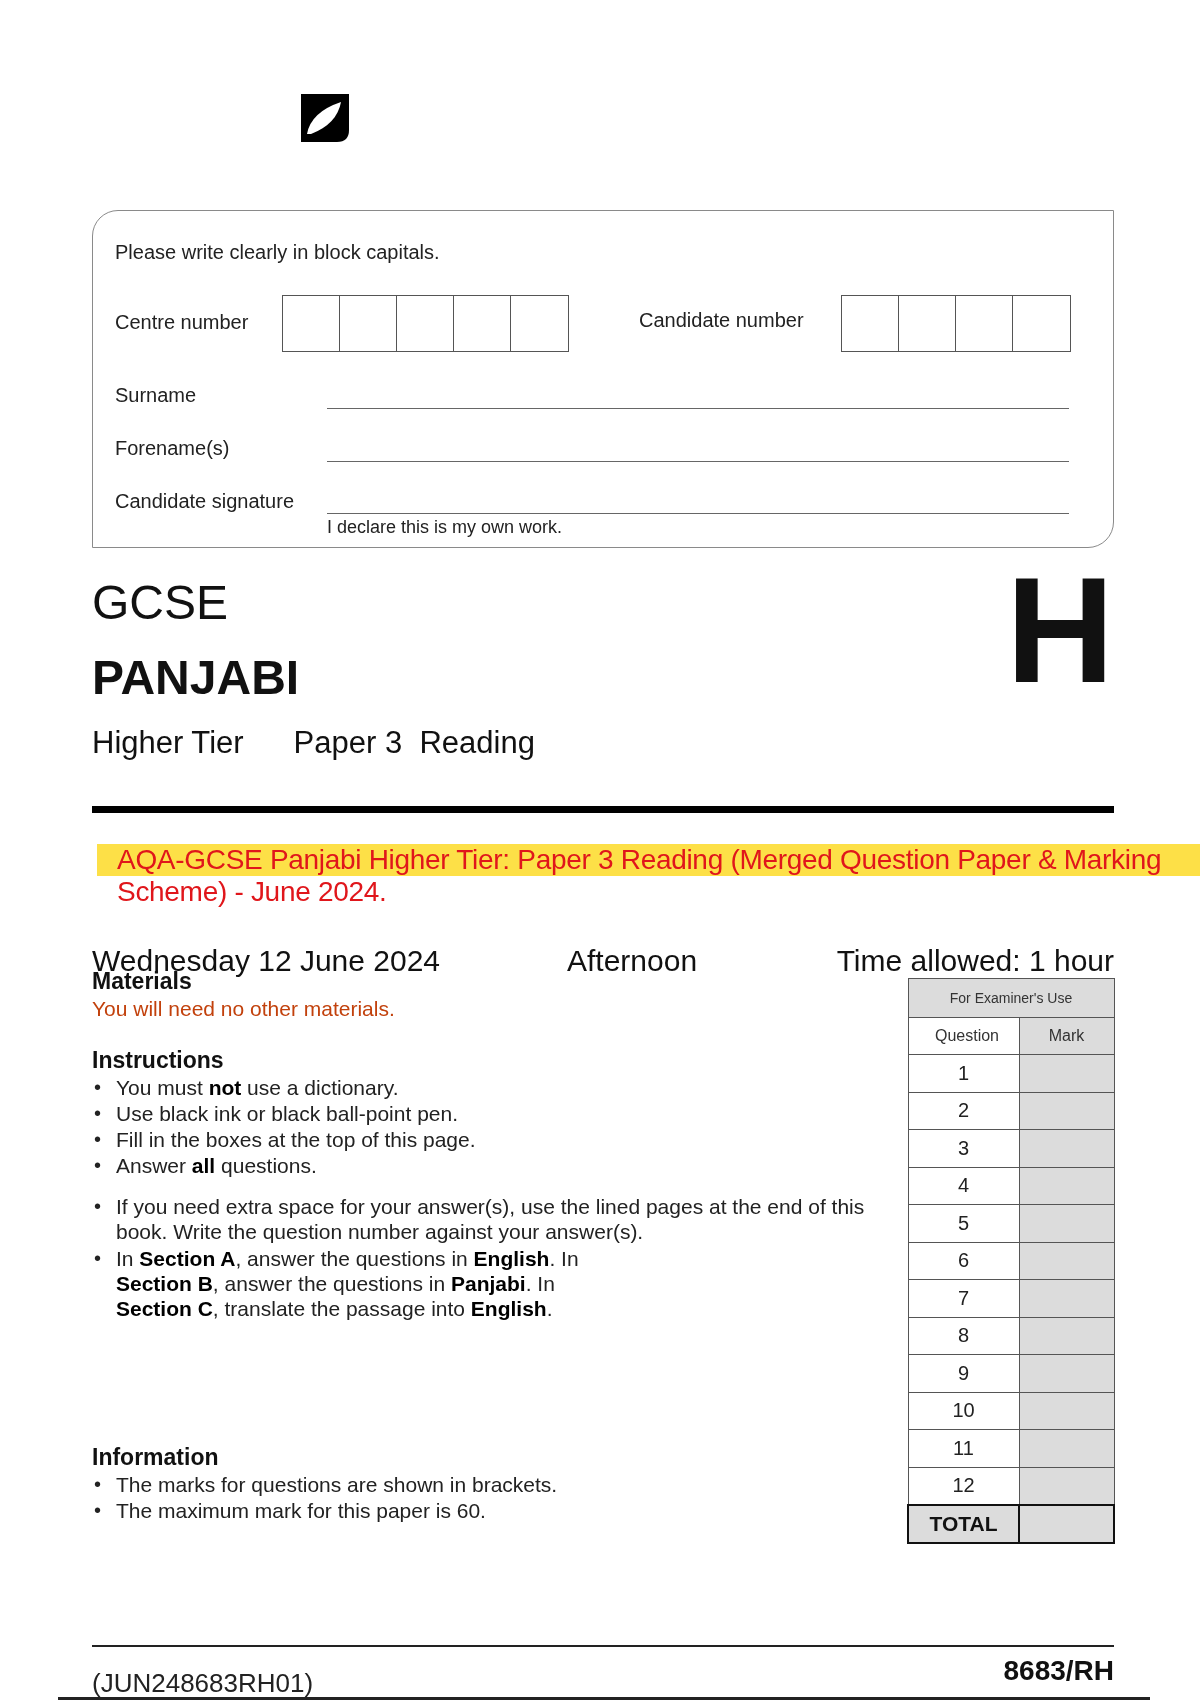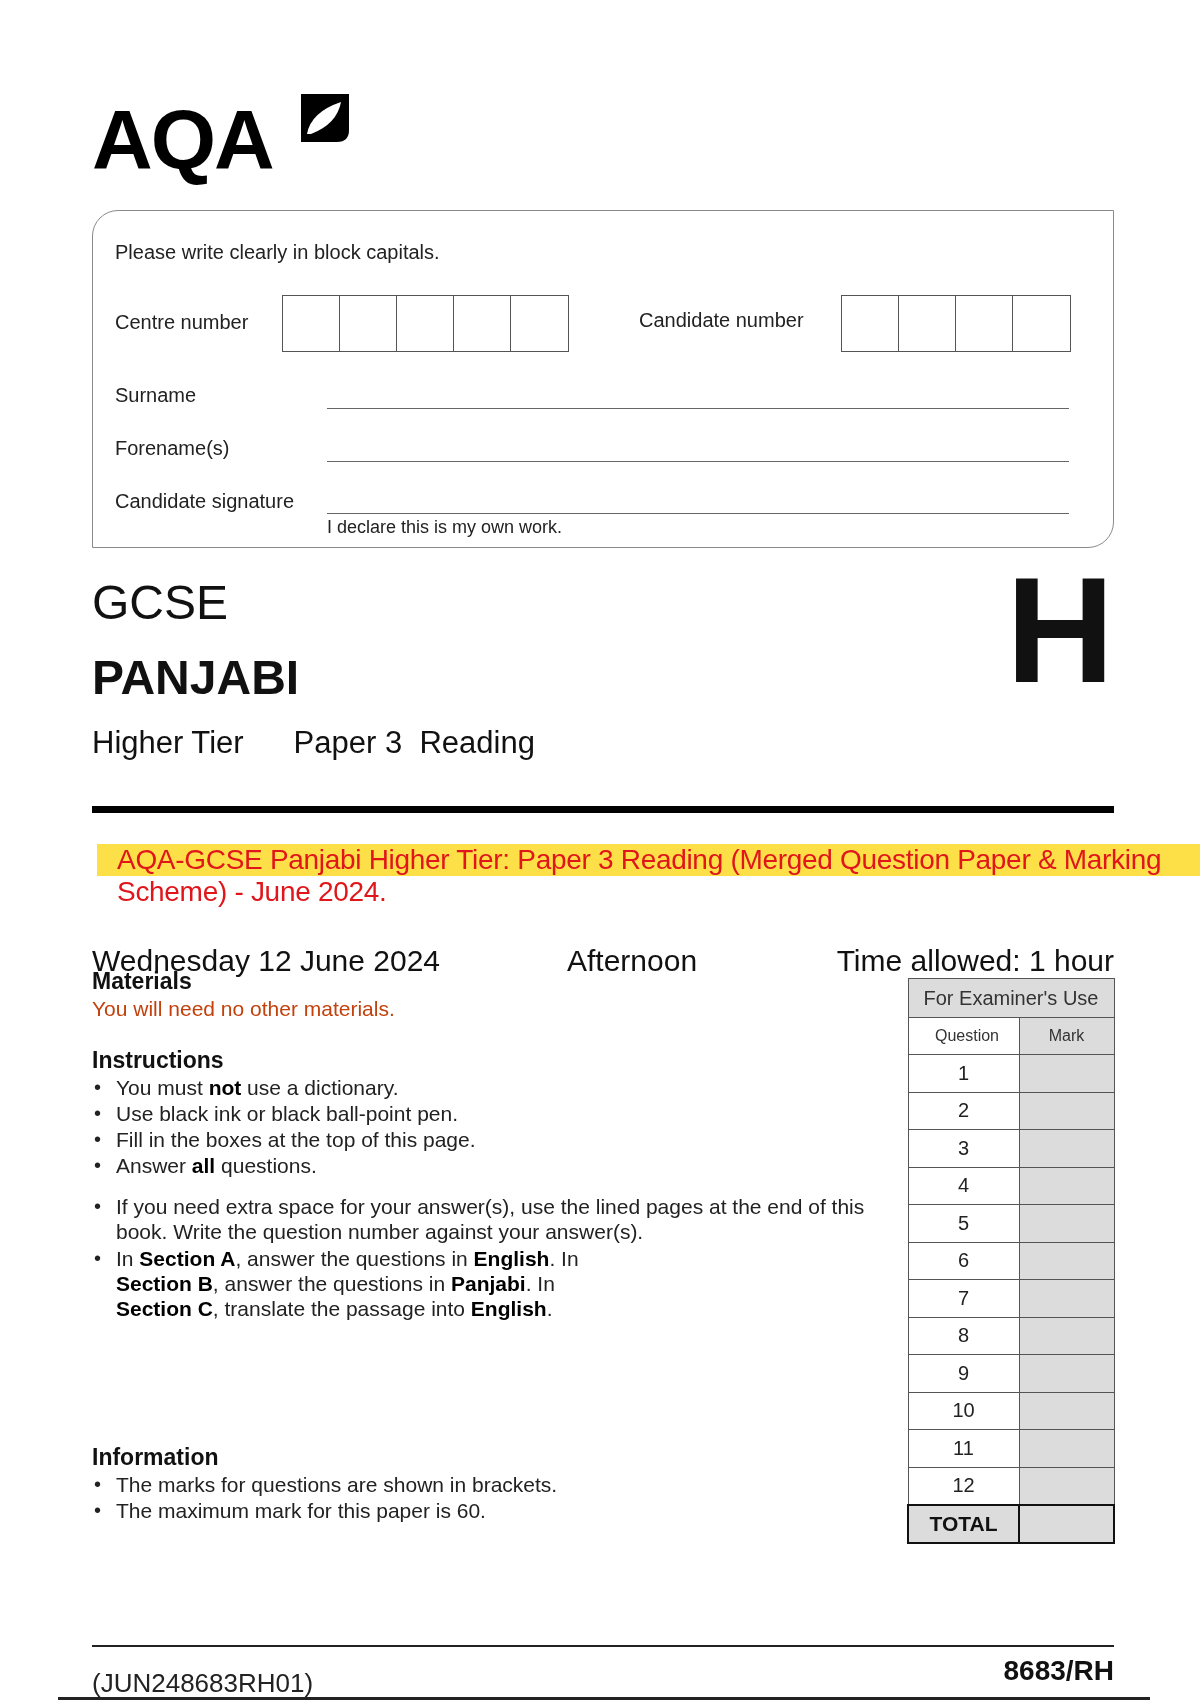--- a/index.html
+++ b/index.html
@@ -42,40 +42,39 @@
   .section-head { position:absolute; left:92px; font-size:23px; font-weight:bold; }
   .section-text { position:absolute; left:92px; font-size:21px; color:#c2410c; }
   .bullets { position:absolute; left:92px; width:800px; margin:0; padding:0; list-style:none; font-size:21px; color:#222; }
   .bullets li { position:relative; padding-left:24px; line-height:25px; margin-bottom:1px; }
   .bullets li::before { content:"\2022"; position:absolute; left:2px; top:0; font-size:20px; }
   .bullets b { color:#000; }
 
   
   .exam-table { left:907px; top:978px; width:208px; border-collapse:collapse; font-size:20px; }
   .exam-table td, .exam-table th { border:1.5px solid #555; text-align:center; padding:0; }
-  .exam-table .hdr { background:#dcdcdc; font-weight:normal; font-size:20px; height:38px; color:#333; }
+  .exam-table .hdr { background:#dcdcdc; font-weight:normal; font-size:14px; height:38px; color:#333; }
   .exam-table .col-hdr-q { background:#fff; font-weight:normal; font-size:16px; height:36px; width:103px; color:#333;padding-left:7px; }
   .exam-table .col-hdr-m { background:#dcdcdc; font-weight:normal; font-size:16px; color:#333; }
   .exam-table .q { background:#fff; height:36.5px; color:#222; }
   .exam-table .m { background:#dcdcdc; }
   .exam-table .total-row td { border:2.5px solid #111; height:36px; }
   .exam-table .total-q { background:#dcdcdc; font-weight:bold; font-size:21px; }
   .exam-table .total-m { background:#dcdcdc; }
 
   
   .footer-rule { left:92px; top:1645px; width:1022px; height:2px; background:#222; }
   .footer-code { left:92px; top:1668px; font-size:26px; color:#222; }
   .footer-paper { right:86px; top:1655px; font-size:28px; font-weight:bold; }
   .footer-bottom { left:58px; top:1697px; width:1092px; height:3px; background:#222; }
 </style>
 </head>
 <body>
 
 <div class="abs logo">
-  <span class="logo-text">AQA</span>
   <svg class="logo-mark" viewBox="0 0 56 56">
     <path d="M4 4 H52 V40 Q52 52 40 52 H4 Z" fill="#000"></path>
     <path d="M10 44 Q14 22 44 12 Q40 34 14 44 Z" fill="#fff"></path>
   </svg>
 </div>
 
 <div class="abs form-box">
   <div class="form-label" style="left:22px;top:30px;">Please write clearly in block capitals.</div>
 
   <div class="form-label" style="left:22px;top:100px;">Centre number</div>

